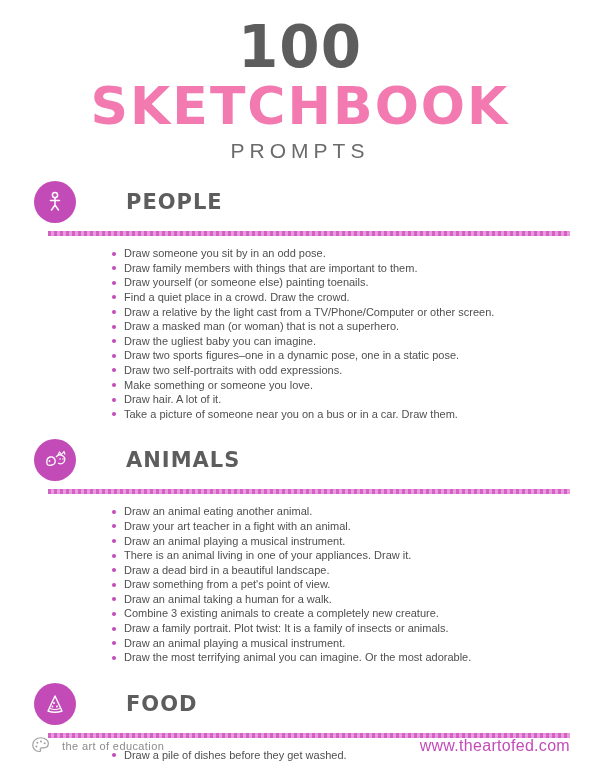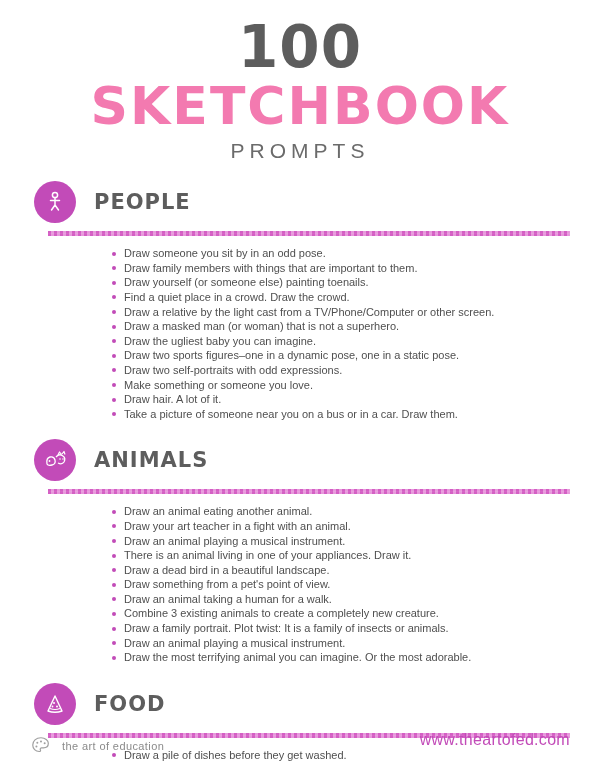--- a/index.html
+++ b/index.html
@@ -58,20 +58,21 @@
   .section {
     margin-top: 16px;
     padding-left: 34px;
     padding-right: 30px;
     position: relative;
   }
   .section-head {
     display: flex;
     align-items: center;
     height: 46px;
+    gap: 32px;
   }
   .badge {
     width: 42px;
     height: 42px;
     border-radius: 50%;
     background: #c24bb8;
     display: flex;
     align-items: center;
     justify-content: center;
     flex: 0 0 auto;
@@ -138,20 +139,21 @@
 
   
   .footer {
     position: absolute;
     left: 0;
     right: 0;
     bottom: 16px;
     height: 30px;
     padding: 0 30px;
     display: flex;
+    align-items: center;
     justify-content: space-between;
   }
   .footer-left {
     display: flex;
     align-items: center;
   }
   .footer-logo {
     width: 22px;
     height: 22px;
     flex: 0 0 auto;

